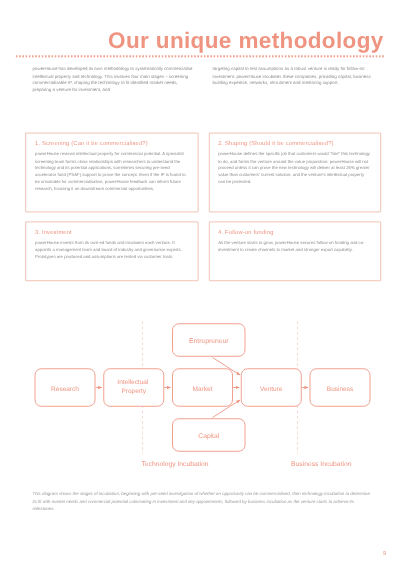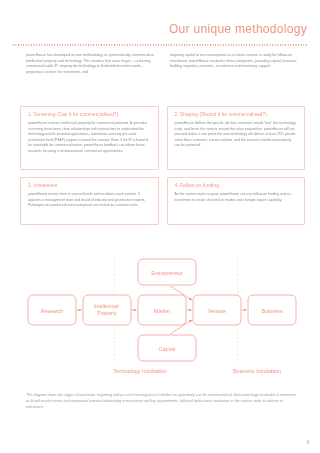--- a/index.html
+++ b/index.html
@@ -14,22 +14,22 @@
     overflow: hidden;
     font-family: "Liberation Sans", sans-serif;
     color: #f0907a;
   }
 
   
   .page-title {
     position: absolute;
     top: 22px;
     right: 13px;
-    font-size: 12px;
-    font-weight: 400;
+    font-size: 18px;
+    font-weight: 700;
     letter-spacing: 0.3px;
     color: #ef9480;
     white-space: nowrap;
   }
   .dot-rule {
     position: absolute;
     top: 44px;
     left: 12px;
     right: 12px;
     height: 2px;

